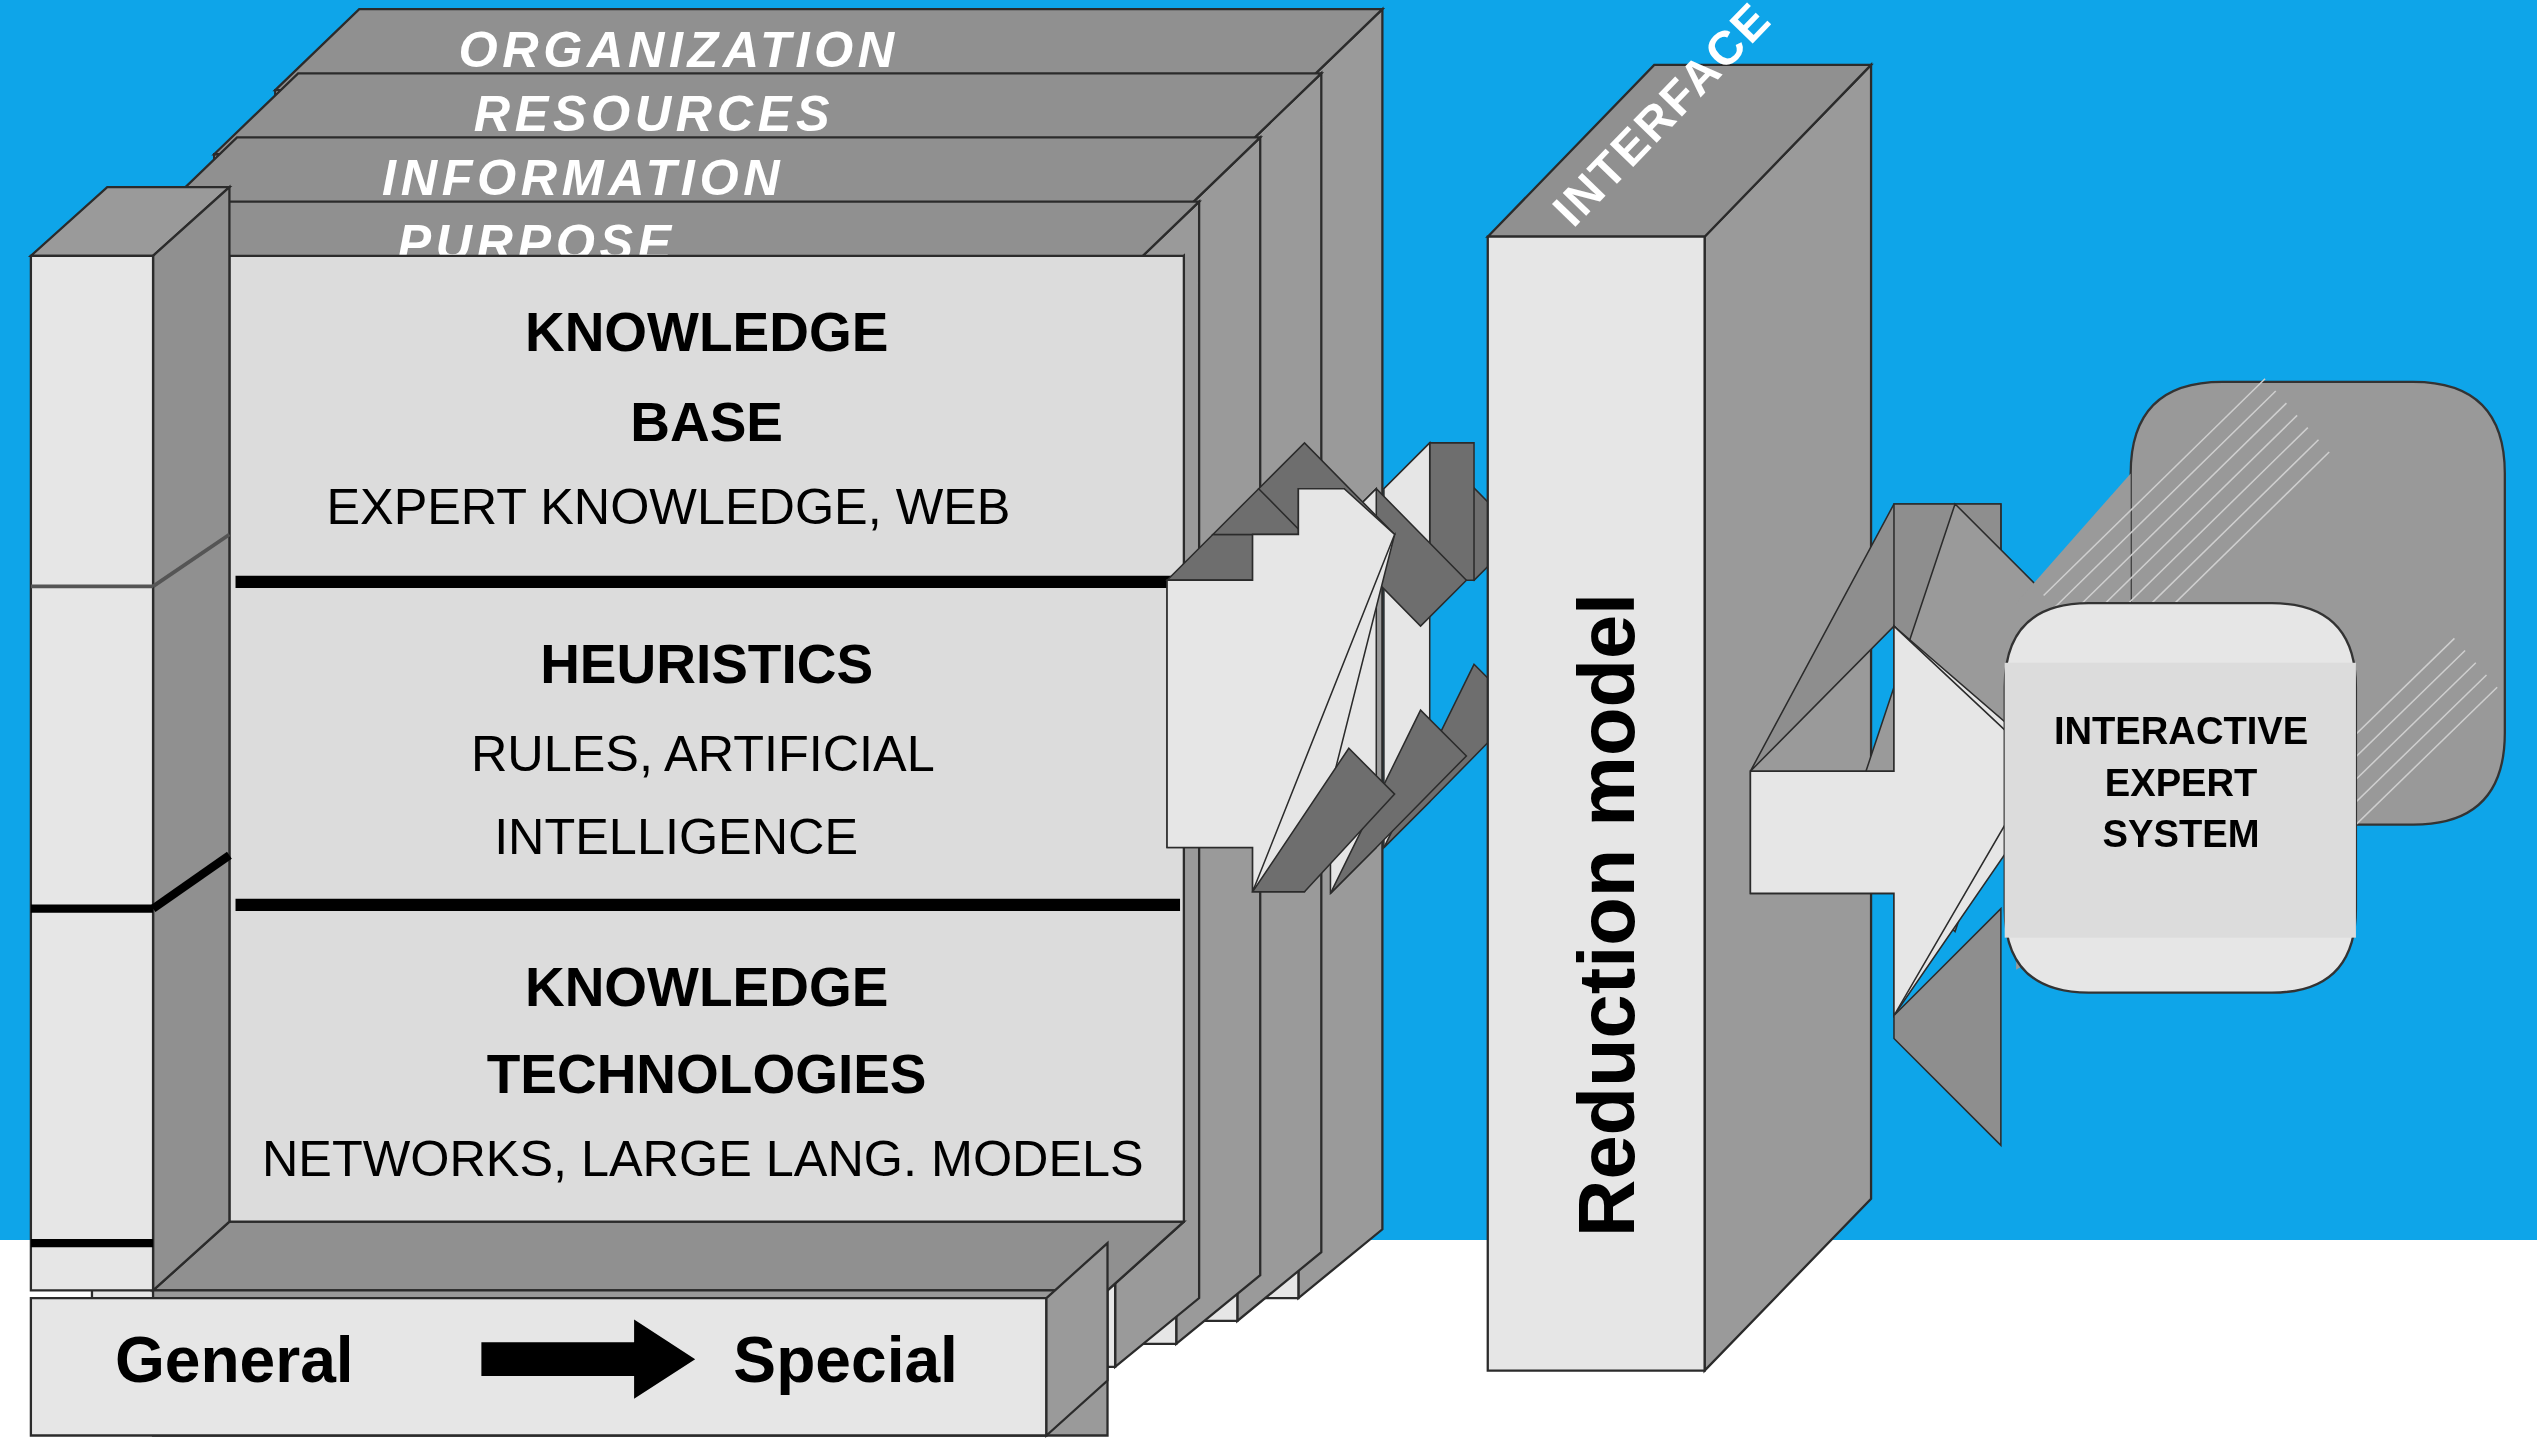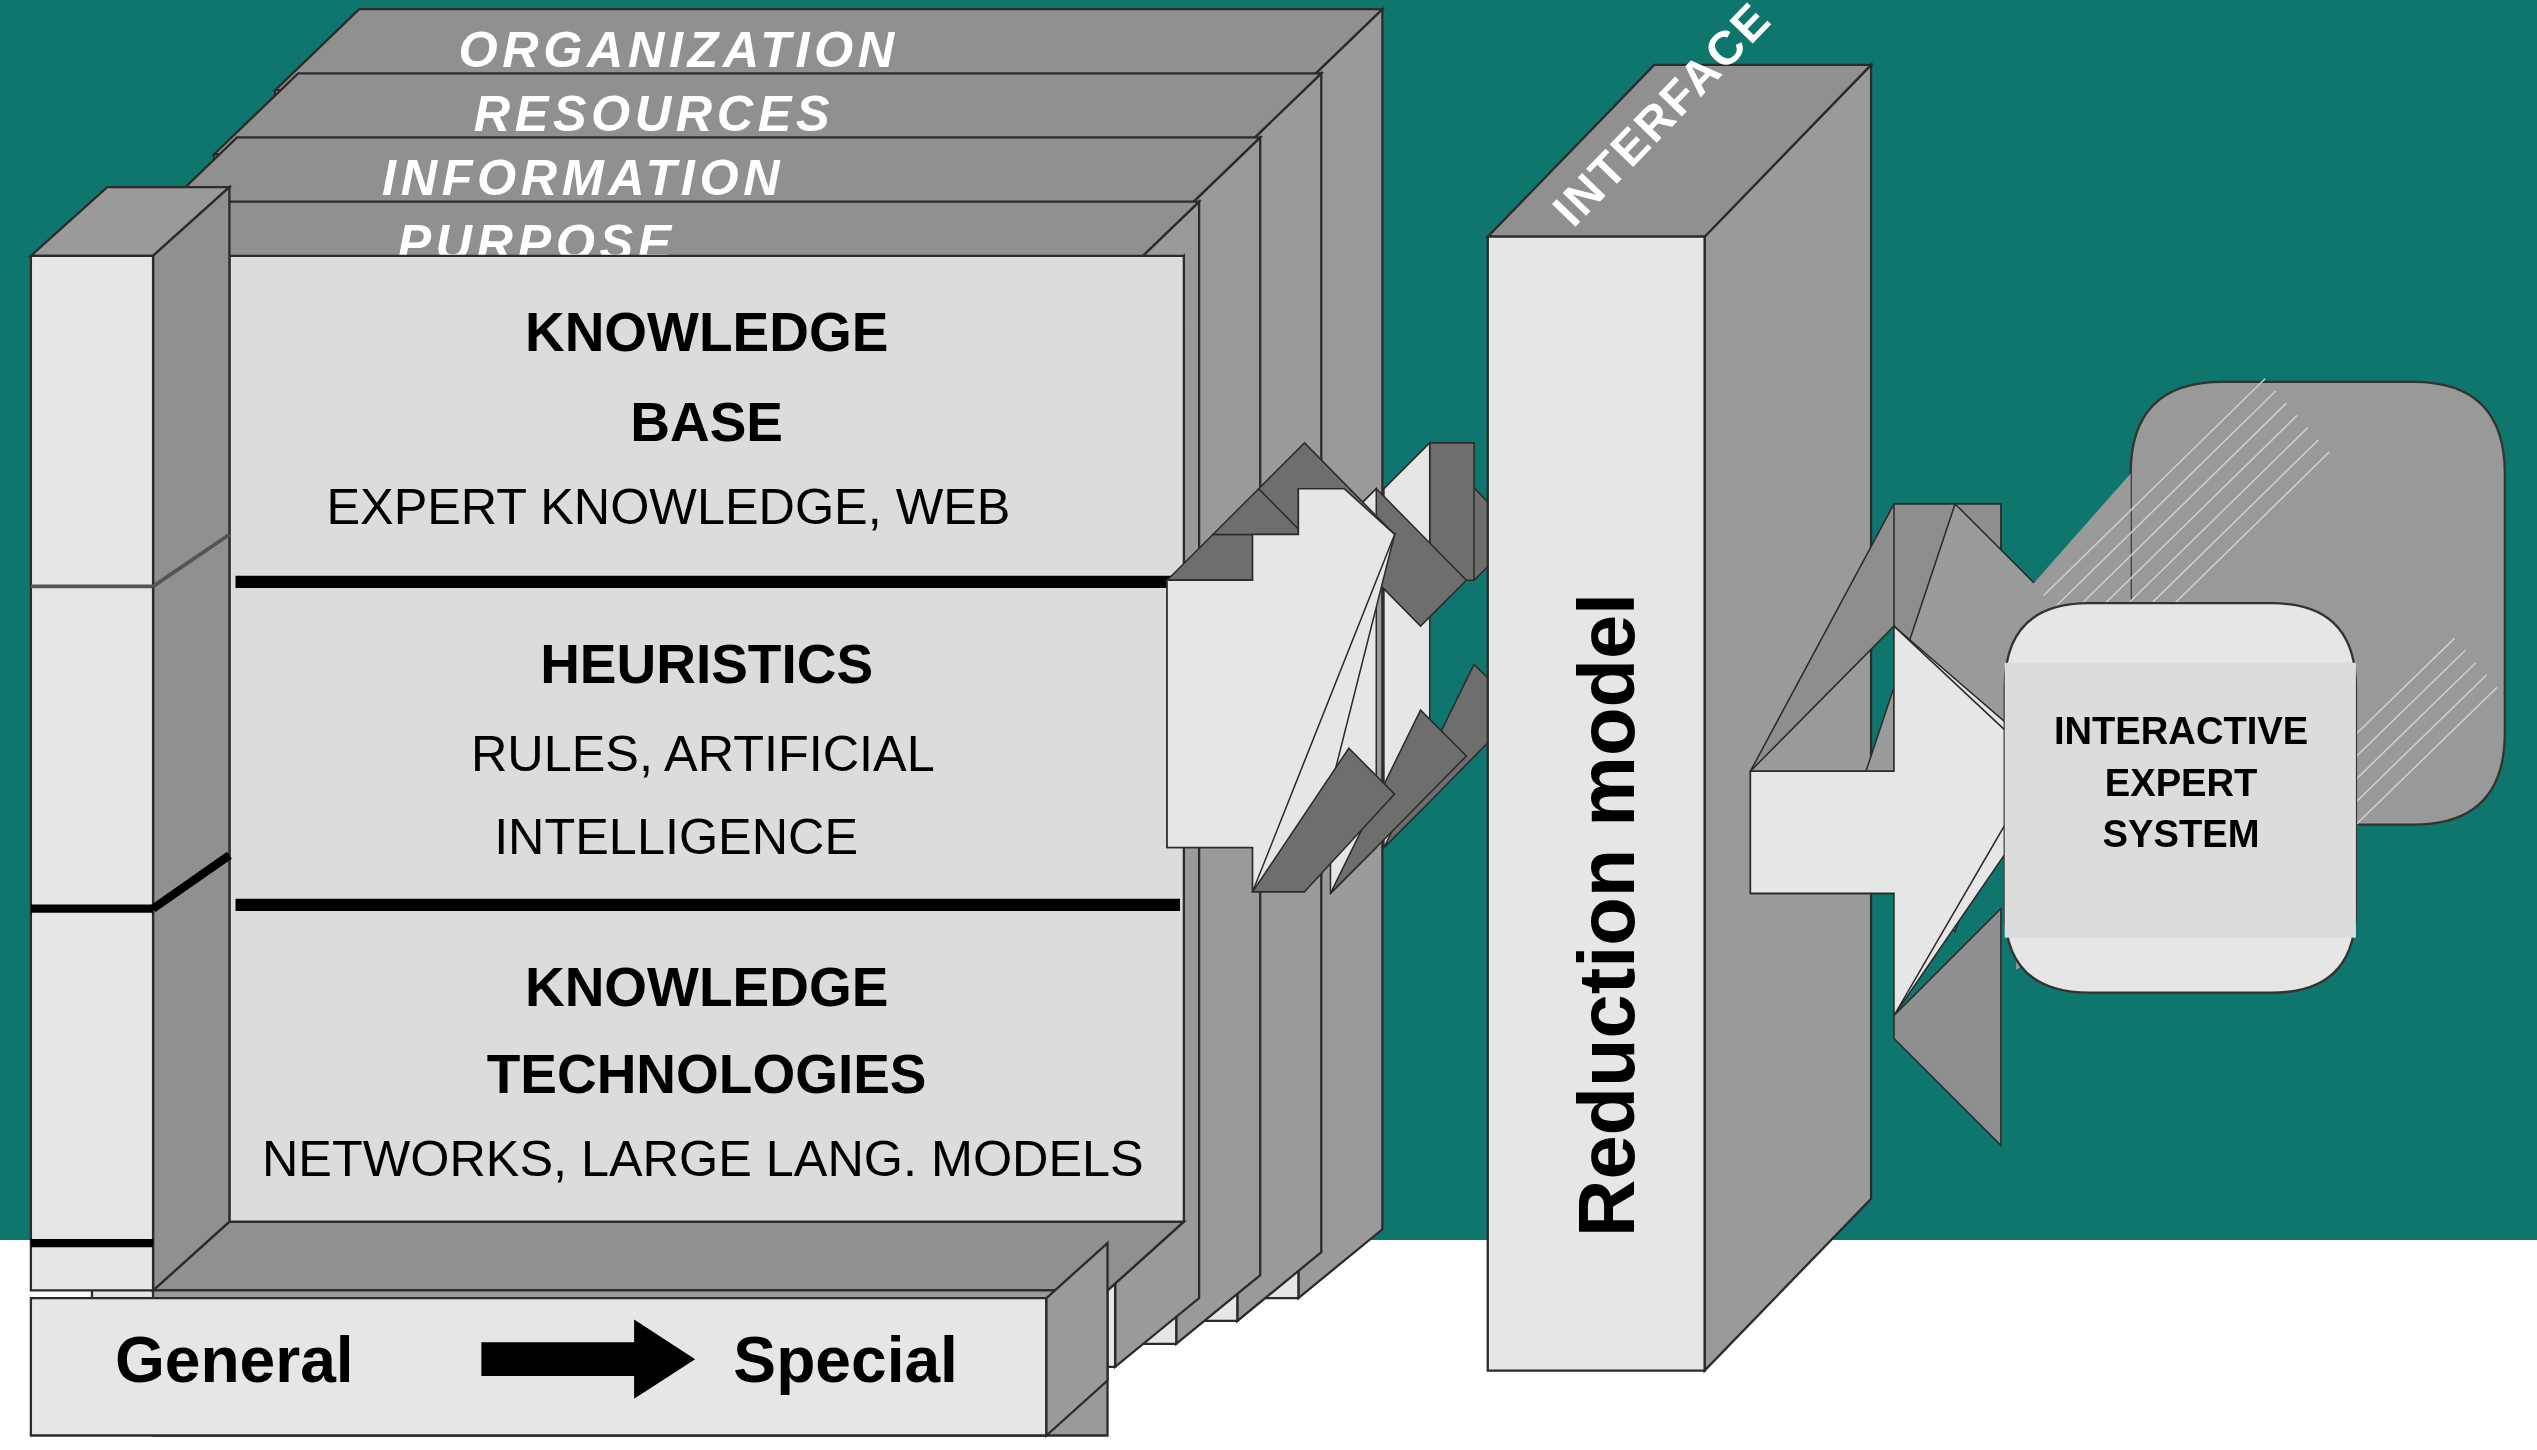--- a/index.html
+++ b/index.html
@@ -10,21 +10,21 @@
   body {
     width: 2538px;
     height: 1450px;
     font-family: "Liberation Sans", sans-serif;
     overflow: hidden;
   }
   #diagram-root {
     position: relative;
     width: 2538px;
     height: 1240px;
-    background: #0f766e;
+    background: #0ea5e9;
   }
   svg#scene {
     position: absolute;
     top: 0;
     left: 0;
     width: 2538px;
     height: 1450px;
     display: block;
   }
   .face-light   { fill: #e6e6e6; stroke: #2b2b2b; stroke-width: 3; }

